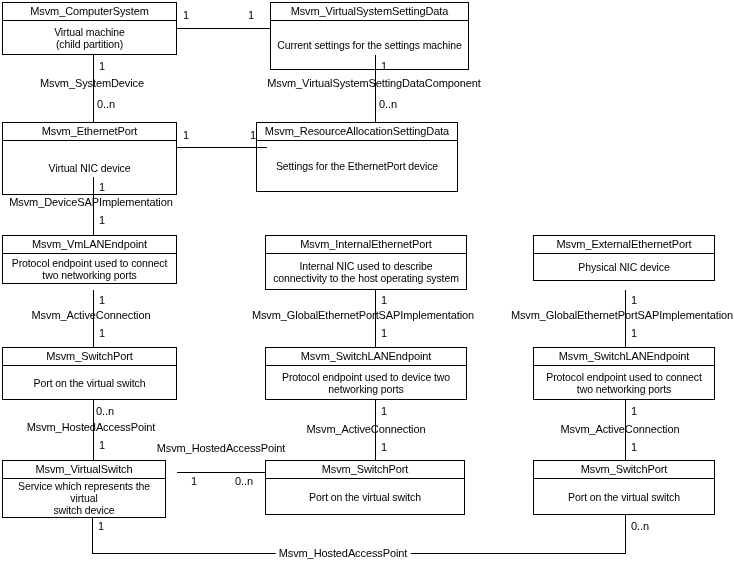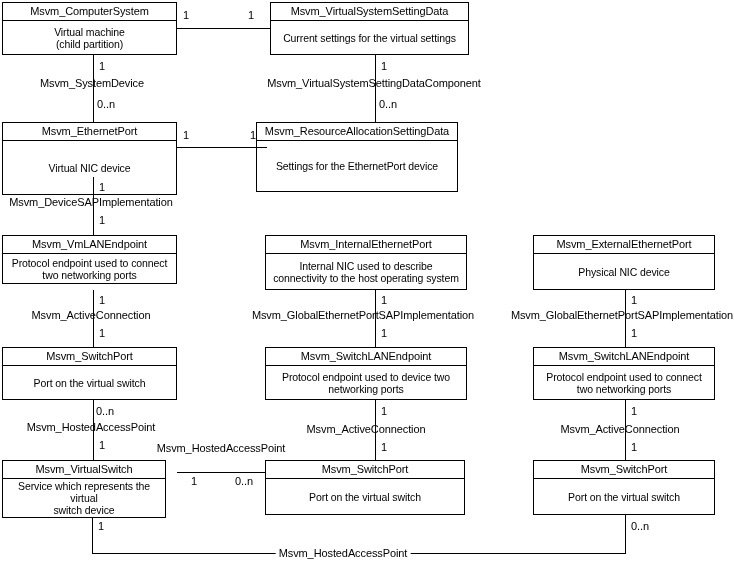--- a/index.html
+++ b/index.html
@@ -58,23 +58,23 @@
 </head>
 <body>
 
 <div id="canvas">
 
   <div class="box" style="left:2px;top:2px;width:175px;height:53px">
     <div class="box-title">Msvm_ComputerSystem</div>
     <div class="box-body">Virtual machine
 (child partition)</div>
   </div>
-  <div class="box" style="left:270px;top:2px;width:199px;height:53px">
+  <div class="box" style="left:270px;top:2px;width:199px;height:68px">
     <div class="box-title">Msvm_VirtualSystemSettingData</div>
-    <div class="box-body">Current settings for the virtual settings</div>
+    <div class="box-body">Current settings for the settings machine</div>
   </div>
 
   <div class="box" style="left:2px;top:122px;width:175px;height:73px">
     <div class="box-title">Msvm_EthernetPort</div>
     <div class="box-body">Virtual NIC device</div>
   </div>
   <div class="box" style="left:256px;top:122px;width:202px;height:70px">
     <div class="box-title">Msvm_ResourceAllocationSettingData</div>
     <div class="box-body">Settings for the EthernetPort device</div>
   </div>
@@ -82,21 +82,21 @@
   <div class="box" style="left:2px;top:235px;width:175px;height:49px">
     <div class="box-title">Msvm_VmLANEndpoint</div>
     <div class="box-body">Protocol endpoint used to connect
 two networking ports</div>
   </div>
   <div class="box" style="left:265px;top:235px;width:202px;height:55px">
     <div class="box-title">Msvm_InternalEthernetPort</div>
     <div class="box-body">Internal NIC used to describe
 connectivity to the host operating system</div>
   </div>
-  <div class="box" style="left:533px;top:235px;width:182px;height:55px">
+  <div class="box" style="left:533px;top:235px;width:182px;height:46px">
     <div class="box-title">Msvm_ExternalEthernetPort</div>
     <div class="box-body">Physical NIC device</div>
   </div>
 
   <div class="box" style="left:2px;top:347px;width:175px;height:53px">
     <div class="box-title">Msvm_SwitchPort</div>
     <div class="box-body">Port on the virtual switch</div>
   </div>
   <div class="box" style="left:265px;top:347px;width:202px;height:53px">
     <div class="box-title">Msvm_SwitchLANEndpoint</div>

